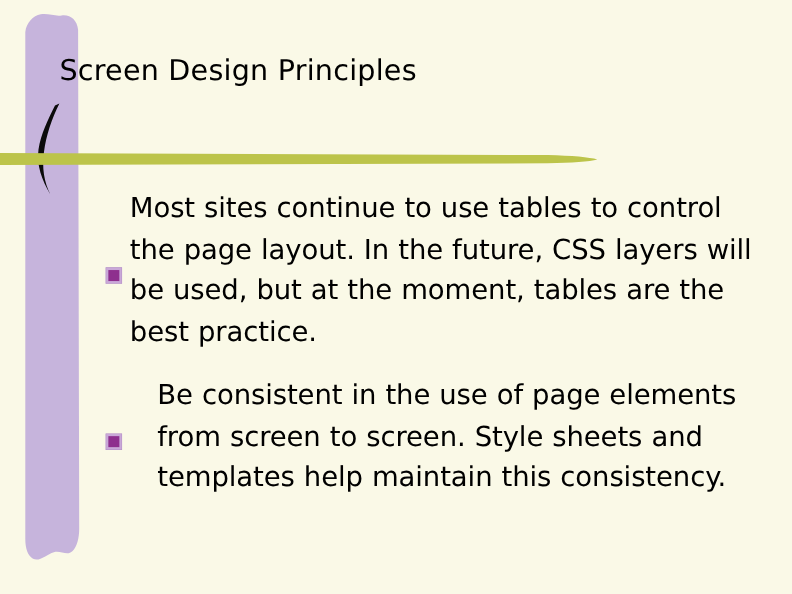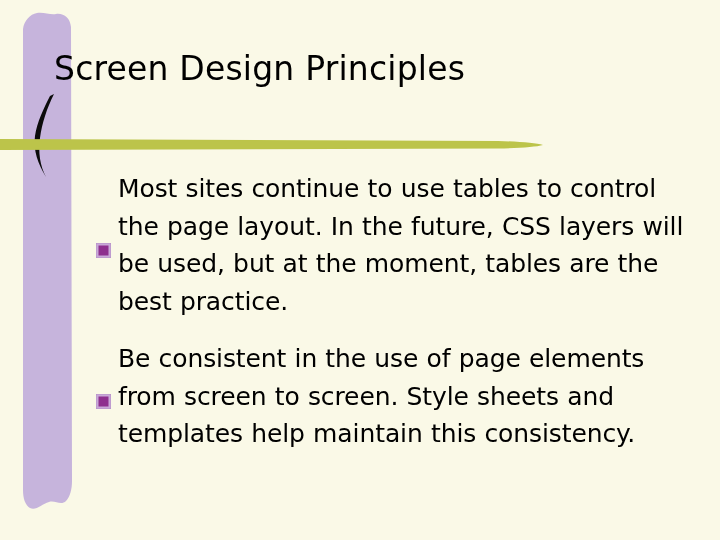--- a/index.html
+++ b/index.html
@@ -90,42 +90,42 @@
     height: 20px;
   }
 
   
   .title {
     position: absolute;
     left: 54px;
     top: 50px;
     width: 640px;
     font-family: "DejaVu Sans", sans-serif;
-    font-size: 33px;
+    font-size: 26px;
     font-weight: 400;
     letter-spacing: 0.2px;
     color: #000000;
     line-height: 1.18;
     white-space: nowrap;
   }
 
   
   .body-block {
     position: absolute;
     left: 96px;
     top: 170px;
     width: 588px;
   }
   .bullet-row {
     position: relative;
     display: flex;
     align-items: center;
     margin-bottom: 20px;
   }
-  .bullet-row:last-child { margin-bottom: 0; }
+  .bullet-row:last-child { margin-bottom: 0; gap: 25px; }
 
   .bullet-marker {
     flex: 0 0 auto;
     width: 15px;
     height: 15px;
     margin-top: 11px;
     margin-right: 7px;
   }
   .bullet-text {
     flex: 1 1 auto;

